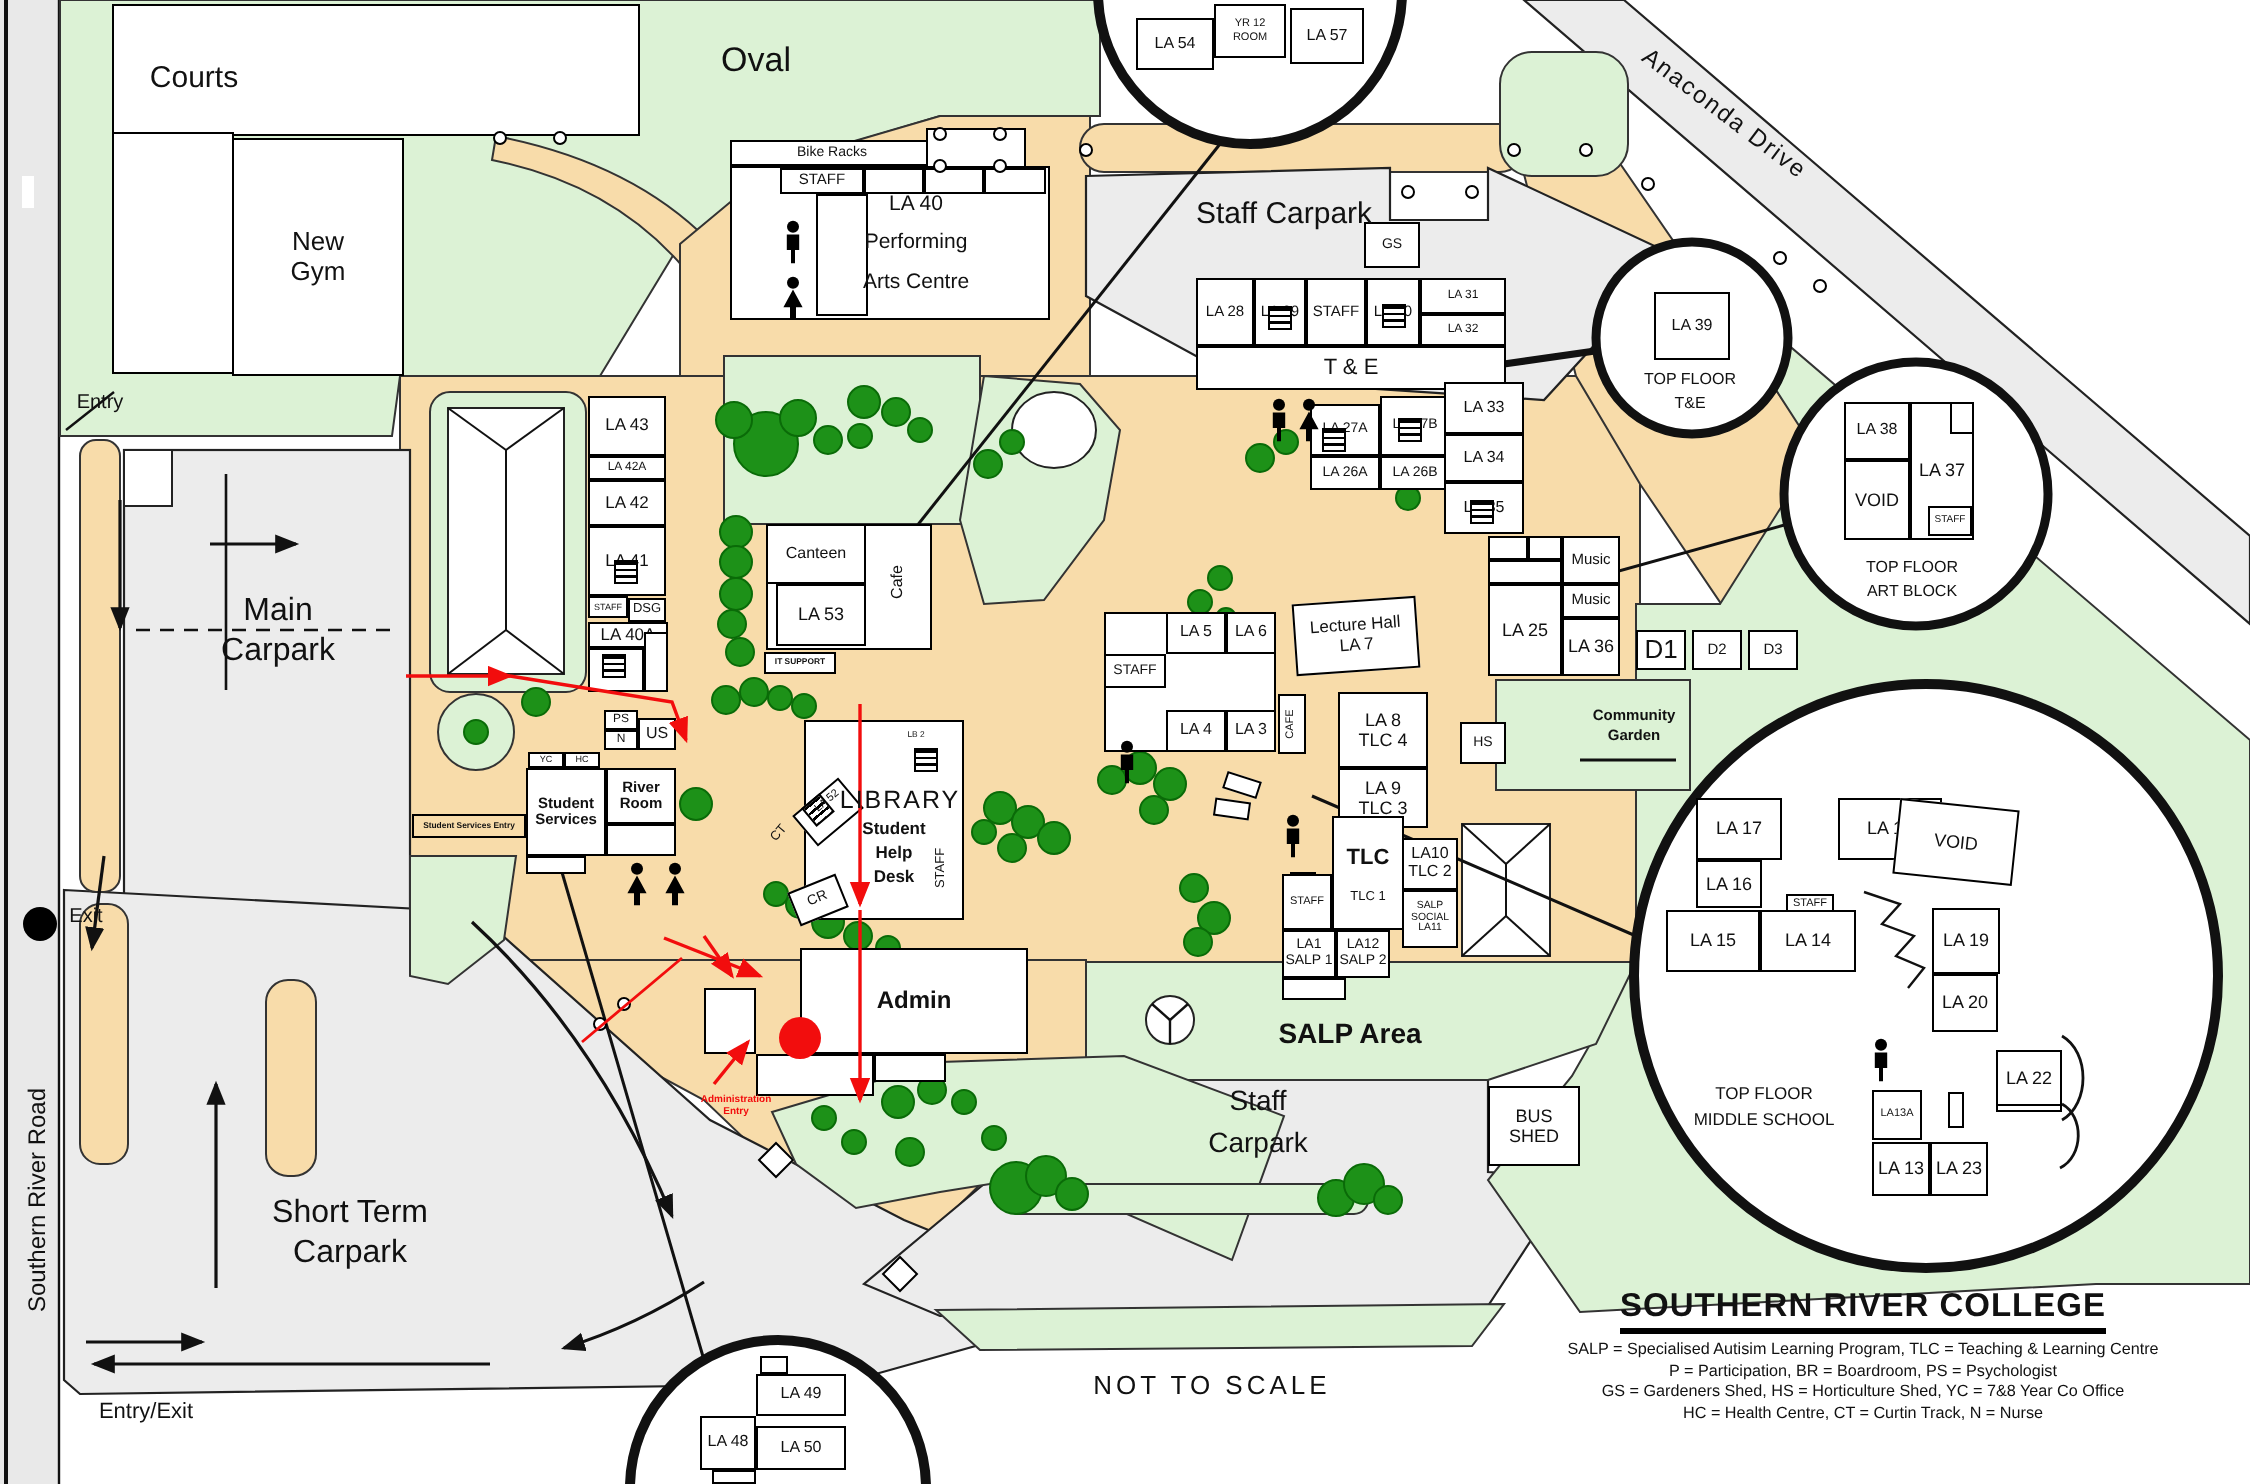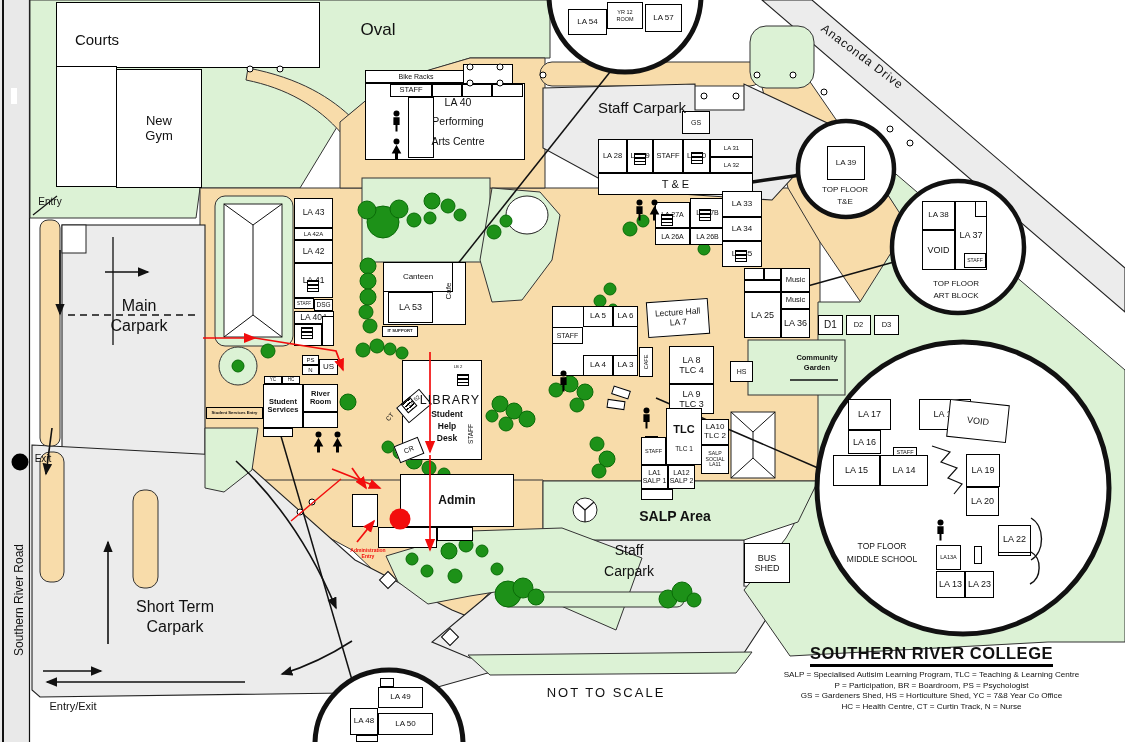--- a/index.html
+++ b/index.html
@@ -215,21 +215,21 @@
       <div class="box" style="left: 722px; top: 191px; width: 40px; height: 26px; font-size: 8px;">LA 33</div>
       <div class="box" style="left: 722px; top: 217px; width: 40px; height: 24px; font-size: 8px;">LA 34</div>
       <div class="box" style="left: 722px; top: 241px; width: 40px; height: 26px; font-size: 8px;">LA 35</div>
       <div class="box" style="left: 744px; top: 268px; width: 20px; height: 12px; font-size: 8px;"></div>
       <div class="box" style="left: 764px; top: 268px; width: 17px; height: 12px; font-size: 8px;"></div>
       <div class="box" style="left: 744px; top: 280px; width: 37px; height: 12px; font-size: 8px;"></div>
       <div class="box" style="left: 781px; top: 268px; width: 29px; height: 24px; font-size: 7.5px;">Music</div>
       <div class="box" style="left: 781px; top: 292px; width: 29px; height: 17px; font-size: 7.5px;">Music</div>
       <div class="box" style="left: 744px; top: 292px; width: 37px; height: 46px; font-size: 9px;">LA 25</div>
       <div class="box" style="left: 781px; top: 309px; width: 29px; height: 29px; font-size: 9px;">LA 36</div>
-      <div class="box" style="left: 818px; top: 315px; width: 25px; height: 20px; font-size: 10px;">D1</div>
+      <div class="box" style="left: 818px; top: 315px; width: 25px; height: 20px; font-size: 13px;">D1</div>
       <div class="box" style="left: 846px; top: 315px; width: 25px; height: 20px; font-size: 7.5px;">D2</div>
       <div class="box" style="left: 874px; top: 315px; width: 25px; height: 20px; font-size: 7.5px;">D3</div>
       <div class="box" style="left: 730px; top: 361px; width: 23px; height: 21px; font-size: 7px;">HS</div>
       <div class="box" style="left: 552px; top: 306px; width: 86px; height: 70px; font-size: 8px;"></div>
       <div class="box" style="left: 583px; top: 306px; width: 30px; height: 21px; font-size: 8px;">LA 5</div>
       <div class="box" style="left: 613px; top: 306px; width: 25px; height: 21px; font-size: 8px;">LA 6</div>
       <div class="box" style="left: 552px; top: 327px; width: 31px; height: 17px; font-size: 7px;">STAFF</div>
       <div class="box" style="left: 583px; top: 355px; width: 30px; height: 21px; font-size: 8px;">LA 4</div>
       <div class="box" style="left: 613px; top: 355px; width: 25px; height: 21px; font-size: 8px;">LA 3</div>
       <div class="box" style="left: 639px; top: 347px; width: 14px; height: 30px; font-size: 8px;"></div>
@@ -258,21 +258,21 @@
       <div class="box" style="left: 294px; top: 198px; width: 39px; height: 30px; font-size: 8.5px;">LA 43</div>
       <div class="box" style="left: 294px; top: 228px; width: 39px; height: 12px; font-size: 6px;">LA 42A</div>
       <div class="box" style="left: 294px; top: 240px; width: 39px; height: 23px; font-size: 8.5px;">LA 42</div>
       <div class="box" style="left: 294px; top: 263px; width: 39px; height: 35px; font-size: 8.5px;">LA 41</div>
       <div class="box" style="left: 294px; top: 298px; width: 20px; height: 11px; font-size: 4.5px;">STAFF</div>
       <div class="box" style="left: 314px; top: 299px; width: 19px; height: 12px; font-size: 6.5px;">DSG</div>
       <div class="box" style="left: 294px; top: 311px; width: 40px; height: 13px; font-size: 8.5px;">LA 40A</div>
       <div class="box" style="left: 294px; top: 324px; width: 28px; height: 22px; font-size: 8px;"></div>
       <div class="box" style="left: 322px; top: 316px; width: 12px; height: 30px; font-size: 8px;"></div>
       <div class="box" style="left: 383px; top: 262px; width: 83px; height: 63px; font-size: 8px;"></div>
-      <div class="box" style="left: 383px; top: 262px; width: 70px; height: 30px; font-size: 8px;">Canteen</div>
+      <div class="box" style="left: 383px; top: 262px; width: 50px; height: 30px; font-size: 8px;">Canteen</div>
       <div class="box" style="left: 388px; top: 292px; width: 45px; height: 31px; font-size: 9px;">LA 53</div>
       <div class="box" style="left: 382px; top: 326px; width: 36px; height: 11px; font-size: 4.2px; font-weight: 700;">IT SUPPORT</div>
       <div class="box" style="left: 302px; top: 355px; width: 17px; height: 10px; font-size: 6px;">PS</div>
       <div class="box" style="left: 302px; top: 365px; width: 17px; height: 10px; font-size: 6px;">N</div>
       <div class="box" style="left: 319px; top: 359px; width: 19px; height: 16px; font-size: 8px;">US</div>
       <div class="box" style="left: 264px; top: 376px; width: 18px; height: 8px; font-size: 4.5px;">YC</div>
       <div class="box" style="left: 282px; top: 376px; width: 18px; height: 8px; font-size: 4.5px;">HC</div>
       <div class="box" style="left: 263px; top: 384px; width: 40px; height: 44px; font-size: 7.5px; font-weight: 700;">Student
 Services</div>
       <div class="box" style="left: 303px; top: 384px; width: 35px; height: 28px; font-size: 7.5px; font-weight: 700;">River
@@ -309,21 +309,21 @@
       <div class="box" style="left: 966px; top: 454px; width: 34px; height: 33px; font-size: 9px;">LA 19</div>
       <div class="box" style="left: 966px; top: 487px; width: 33px; height: 29px; font-size: 9px;">LA 20</div>
       <div class="box" style="left: 998px; top: 525px; width: 33px; height: 31px; font-size: 9px;">LA 21</div>
       <div class="box" style="left: 998px; top: 525px; width: 33px; height: 28px; font-size: 9px;">LA 22</div>
       <div class="box" style="left: 936px; top: 545px; width: 25px; height: 25px; font-size: 5.5px;">LA13A</div>
       <div class="box" style="left: 936px; top: 571px; width: 29px; height: 27px; font-size: 9px;">LA 13</div>
       <div class="box" style="left: 965px; top: 571px; width: 29px; height: 27px; font-size: 9px;">LA 23</div>
       <div class="box" style="left: 974px; top: 546px; width: 8px; height: 18px; font-size: 8px;"></div>
       <div class="box" style="left: 378px; top: 687px; width: 45px; height: 21px; font-size: 8px;">LA 49</div>
       <div class="box" style="left: 350px; top: 708px; width: 28px; height: 27px; font-size: 8px;">LA 48</div>
-      <div class="box" style="left: 378px; top: 713px; width: 55px; height: 22px; font-size: 8px; text-align: right;">LA 50</div>
+      <div class="box" style="left: 378px; top: 713px; width: 45px; height: 22px; font-size: 8px; text-align: right;">LA 50</div>
       <div class="box" style="left: 380px; top: 678px; width: 14px; height: 9px; font-size: 8px;"></div>
       <div class="box" style="left: 356px; top: 735px; width: 22px; height: 7px; font-size: 8px;"></div>
     </div>
   <div id="icons">
       <div class="icon" style="left: 390px; top: 110px; transform: translate(-50%, -50%);">
         <svg width="13" height="22" viewBox="-6.5 -11 13 22">
           <circle cx="0" cy="-7.6" r="3" fill="#000"></circle>
           <path d="M-3.1,-3.8 H3.1 V4 H1 V10.6 H-1 V4 H-3.1 Z" fill="#000"></path>
         </svg>
       </div>

